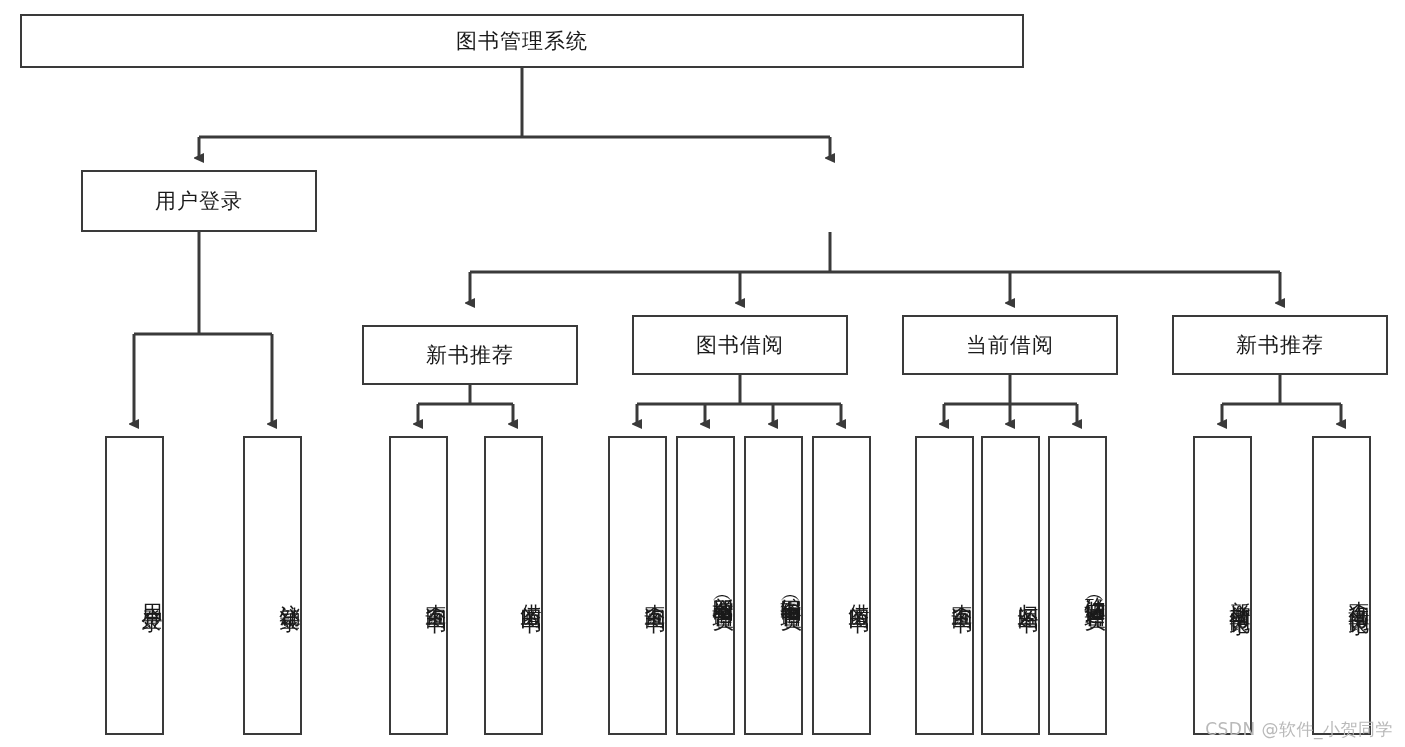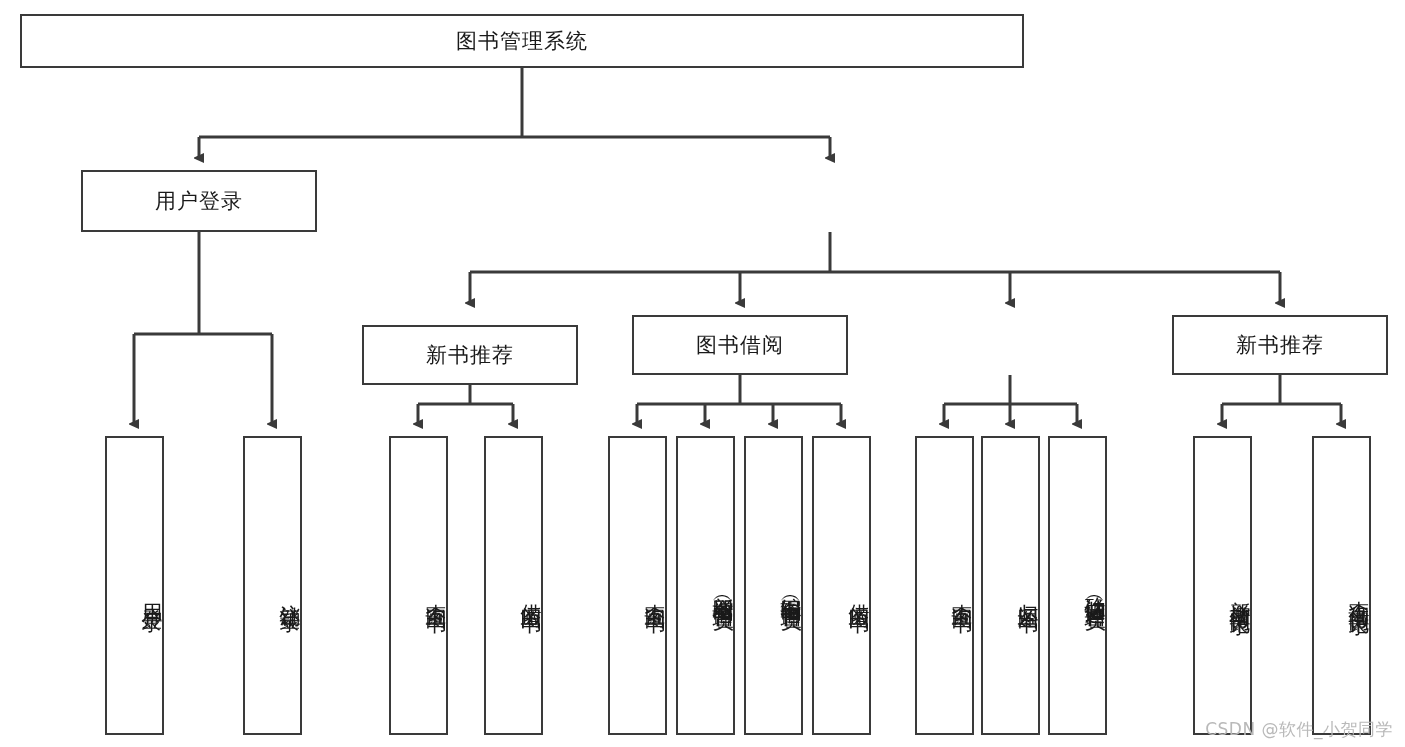--- a/index.html
+++ b/index.html
@@ -131,20 +131,23 @@
   <div class="node horizontal" style="left:81px; top:170px; width:236px; height:62px;">
     <span class="node-label">用户登录</span>
   </div>
 
   <div class="node horizontal" style="left:362px; top:315px; width:216px; height:60px;margin-top:10px;">
     <span class="node-label">新书推荐</span>
   </div>
   <div class="node horizontal" style="left:632px; top:315px; width:216px; height:60px;justify-content:center;">
     <span class="node-label">图书借阅</span>
   </div>
+  <div class="node horizontal" style="left:902px; top:315px; width:216px; height:60px;">
+    <span class="node-label">当前借阅</span>
+  </div>
   <div class="node horizontal" style="left:1172px; top:315px; width:216px; height:60px;">
     <span class="node-label">新书推荐</span>
   </div>
 
   <div class="node vertical" style="left:105px; top:436px; width:59px; height:299px;">
     <span class="node-label">用户登录</span>
   </div>
   <div class="node vertical" style="left:243px; top:436px; width:59px; height:299px;">
     <span class="node-label">注销登录</span>
   </div>

